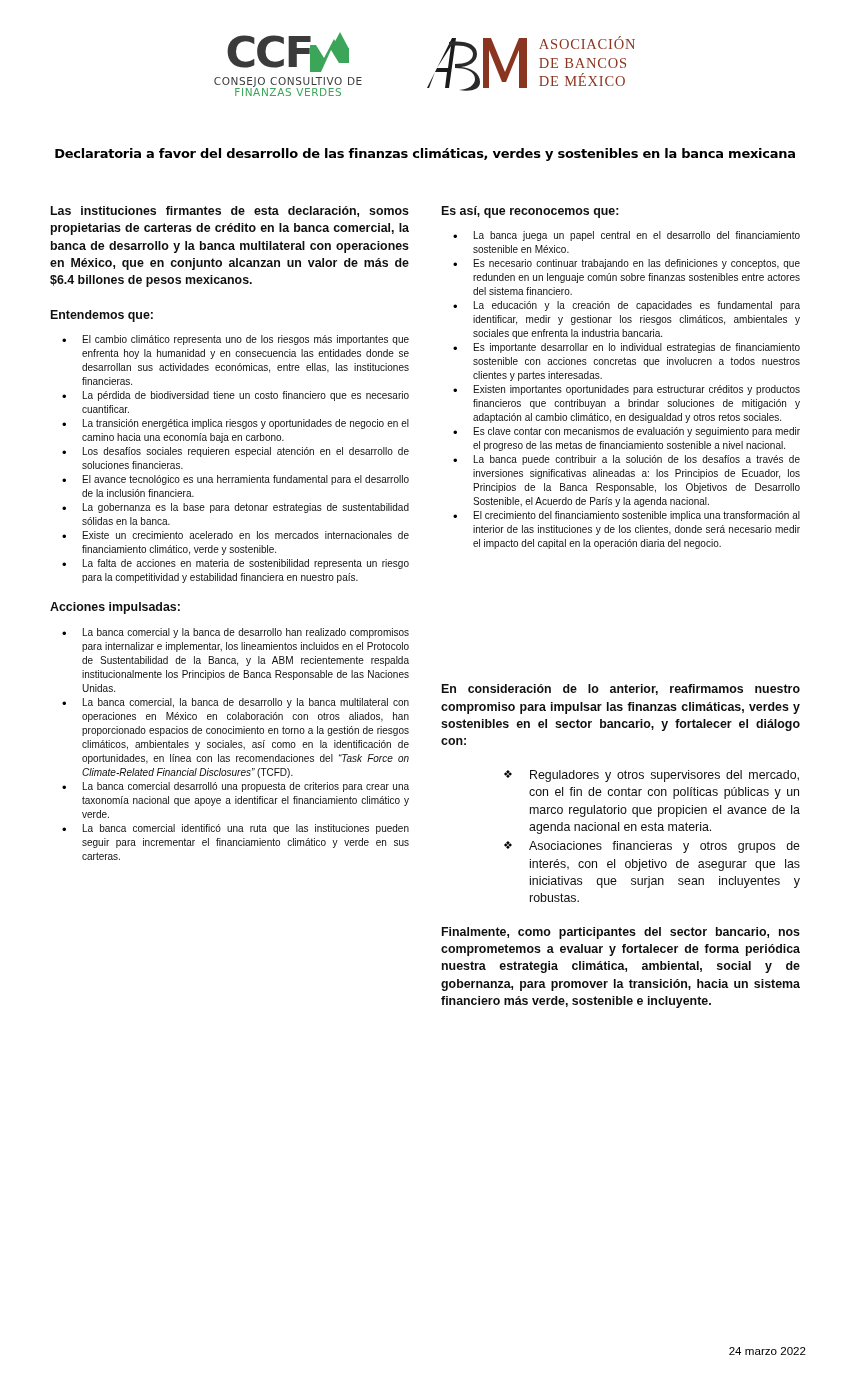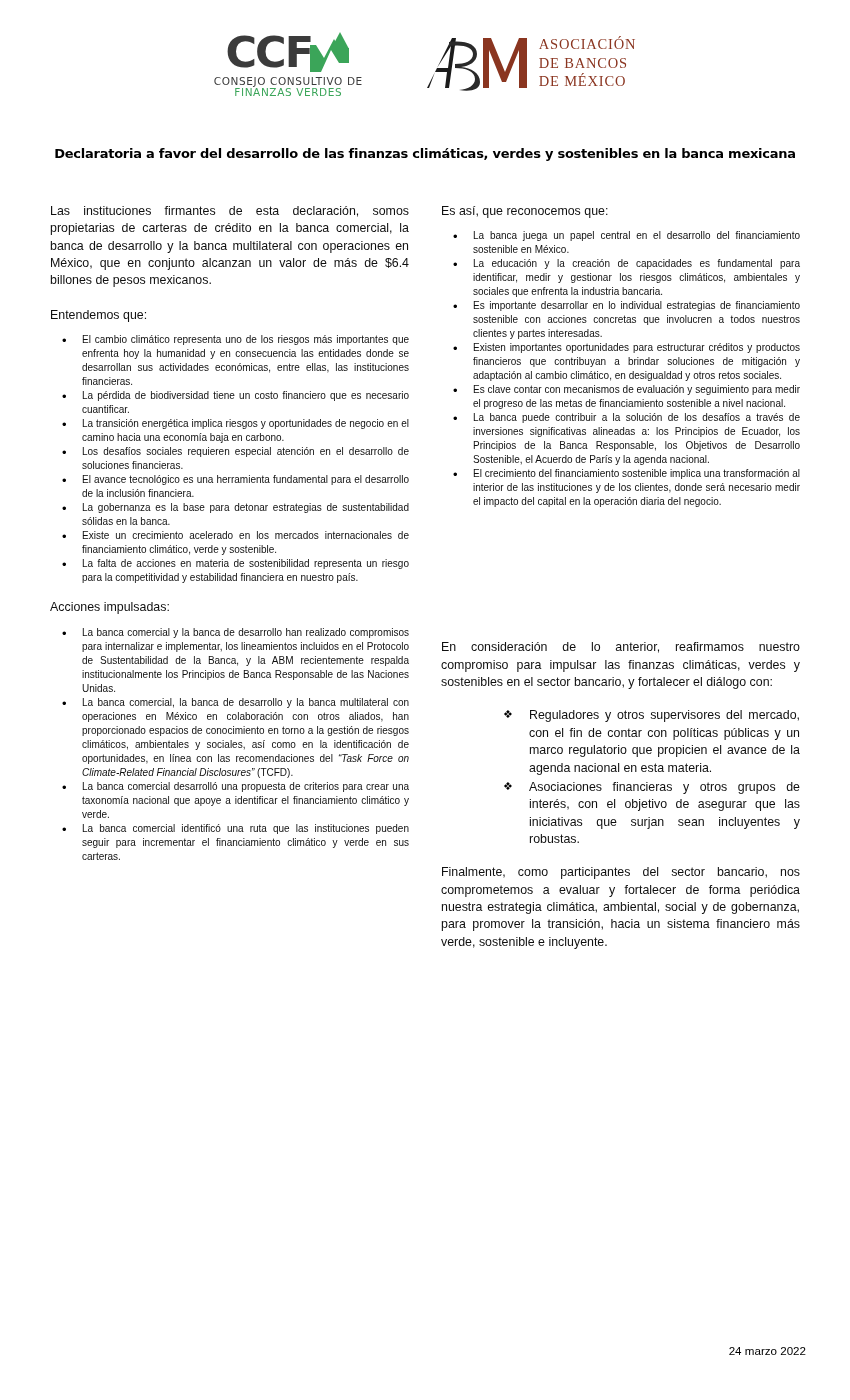--- a/index.html
+++ b/index.html
@@ -106,20 +106,21 @@
     margin-top: 42px;
   }
   .col { width: 368px; }
 
   p.para {
     text-align: justify;
     font-size: 12.4px;
     line-height: 1.40;
     margin: 0 0 14px 0;
     hyphens: none;
+    font-weight: bold;
   }
   p.para.lead { margin-bottom: 17px; }
   p.tight { margin-bottom: 9px; }
   p.nojust { text-align: left; }
 
   ul.bullets {
     list-style: none;
     margin: 0 0 14px 0;
     padding: 0;
   }
@@ -244,20 +245,21 @@
       </ul>
 
     </div>
 
     <div class="col">
 
       <p class="para nojust tight">Es así, que reconocemos que:</p>
 
       <ul class="bullets">
         <li>La banca juega un papel central en el desarrollo del financiamiento sostenible en México.</li>
+        <li>Es necesario continuar trabajando en las definiciones y conceptos, que redunden en un lenguaje común sobre finanzas sostenibles entre actores del sistema financiero.</li>
         <li>La educación y la creación de capacidades es fundamental para identificar, medir y gestionar los riesgos climáticos, ambientales y sociales que enfrenta la industria bancaria.</li>
         <li>Es importante desarrollar en lo individual estrategias de financiamiento sostenible con acciones concretas que involucren a todos nuestros clientes y partes interesadas.</li>
         <li>Existen importantes oportunidades para estructurar créditos y productos financieros que contribuyan a brindar soluciones de mitigación y adaptación al cambio climático, en desigualdad y otros retos sociales.</li>
         <li>Es clave contar con mecanismos de evaluación y seguimiento para medir el progreso de las metas de financiamiento sostenible a nivel nacional.</li>
         <li>La banca puede contribuir a la solución de los desafíos a través de inversiones significativas alineadas a: los Principios de Ecuador, los Principios de la Banca Responsable, los Objetivos de Desarrollo Sostenible, el Acuerdo de París y la agenda nacional.</li>
         <li>El crecimiento del financiamiento sostenible implica una transformación al interior de las instituciones y de los clientes, donde será necesario medir el impacto del capital en la operación diaria del negocio.</li>
       </ul>
 
       <div class="spacer-lg"></div>
 

